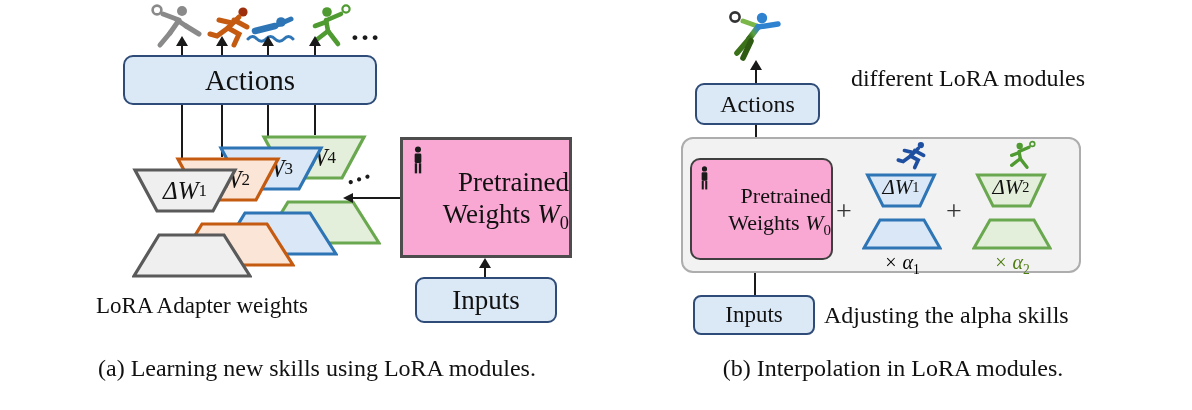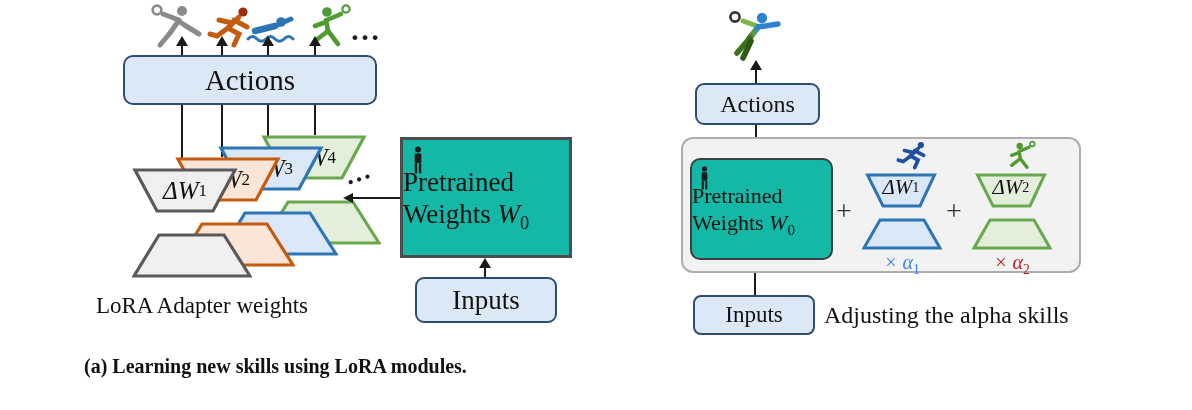--- a/index.html
+++ b/index.html
@@ -3,35 +3,35 @@
 <meta charset="utf-8">
 <style>
   html,body{margin:0;padding:0;background:#ffffff;}
   #stage{position:relative;width:1192px;height:410px;background:#ffffff;overflow:hidden;
          font-family:"Liberation Serif","DejaVu Serif",serif;color:#111;}
   .abs{position:absolute;}
   
   .bluebox{position:absolute;background:#dbe8f6;border:2px solid #2f4c78;border-radius:10px;
            display:flex;align-items:center;justify-content:center;box-sizing:border-box;}
   
-  .whitebox{position:absolute;background:#14b8a6;box-sizing:border-box;text-align:left;padding-left:48px;}
+  .whitebox{position:absolute;background:#f9a8d4;box-sizing:border-box;text-align:right;padding-left:48px;}
   
   .vline{position:absolute;width:1.7px;background:#1a1a1a;}
   .hline{position:absolute;height:1.7px;background:#1a1a1a;}
   .ah-up{position:absolute;width:0;height:0;border-left:6px solid transparent;
          border-right:6px solid transparent;border-bottom:10px solid #1a1a1a;}
   .ah-left{position:absolute;width:0;height:0;border-top:5.5px solid transparent;
            border-bottom:5.5px solid transparent;border-right:10px solid #1a1a1a;}
   .math{font-style:italic;}
   sub{font-size:0.68em;}
   .module{position:absolute;}
   .mlabel{position:absolute;display:flex;align-items:center;justify-content:center;
           font-size:25px;}
   .ellipsis{position:absolute;font-weight:bold;color:#1a1a1a;letter-spacing:2px;}
-  .caption{position:absolute;font-size:20px;text-align:left;font-weight:bold;}
+  .caption{position:absolute;font-size:24px;text-align:center;}
   .note{position:absolute;font-size:24px;line-height:28px;}
   .plus{position:absolute;font-size:28px;color:#333;}
   .alpha{position:absolute;text-align:center;font-size:20px;}
   svg{display:block;}
 </style>
 </head>
 <body>
 
 <div id="stage">
 
@@ -191,20 +191,21 @@
   </svg>
 
   <div class="ah-up" style="left:750px;top:60px;"></div>
   <div class="vline" style="left:755.2px;top:69px;height:14px;"></div>
 
   <div class="bluebox" style="left:695px;top:83px;width:125px;height:42px;font-size:24px;border-radius:9px;">
     <span>Actions</span>
   </div>
 
   <div class="note" style="left:828px;top:64px;width:280px;text-align:center;">
+    <div>different LoRA modules</div>
   </div>
 
   <div class="vline" style="left:755.2px;top:125px;height:13px;"></div>
 
   <div class="abs" style="left:681px;top:137px;width:400px;height:136px;background:#f2f2f2;
        border:2px solid #adadad;border-radius:12px;box-sizing:border-box;"></div>
 
   <div class="whitebox" style="left:690px;top:158px;width:143px;height:102px;border:2.5px solid #3f3f3f;border-radius:10px;">
     <svg style="position:absolute;left:6px;top:6px;" width="13" height="24" viewBox="0 0 14 26">
       <circle cx="7" cy="3.2" r="2.8" fill="#1a1a1a"></circle>
@@ -235,21 +236,21 @@
     <svg style="position:absolute;left:3px;top:33px;" width="72" height="35">
       <polygon points="2.5,2 69.5,2 55,33 18,33" fill="#d9e7f6" stroke="#2e75b6" stroke-width="3"></polygon>
       </svg>
     <div class="mlabel" style="left:3px;top:34px;width:72px;height:26px;font-size:21px;">
       <span class="math">ΔW</span>
         <sub>1</sub>
     </div>
     <svg style="position:absolute;left:0;top:78px;" width="80" height="32">
       <polygon points="18,2 62,2 78,30 2,30" fill="#d9e7f6" stroke="#2e75b6" stroke-width="3"></polygon>
       </svg>
-    <div class="alpha" style="left:0;top:111px;width:80px;color:#3b82f6;">
+    <div class="alpha" style="left:0;top:111px;width:80px;color:#000000;">
       <span class="math">× α</span><sub>1</sub>
     </div>
   </div>
 
   <div class="module" style="left:972px;top:140px;">
     <svg style="position:absolute;left:28px;top:0;" width="38" height="32" viewBox="0 0 56 48">
       <circle cx="48" cy="6" r="3.6" fill="none" stroke="#4f9a31" stroke-width="2.4"></circle>
       <circle cx="29" cy="9" r="4.8" fill="#4f9a31"></circle>
       <g stroke="#4f9a31" stroke-width="5" stroke-linecap="round" fill="none">
         <path d="M29 17 L43 11"></path>
@@ -262,26 +263,27 @@
     <svg style="position:absolute;left:3px;top:33px;" width="72" height="35">
       <polygon points="2.5,2 69.5,2 55,33 18,33" fill="#e3efda" stroke="#6aa84f" stroke-width="3"></polygon>
       </svg>
     <div class="mlabel" style="left:3px;top:34px;width:72px;height:26px;font-size:21px;">
       <span class="math">ΔW</span>
         <sub>2</sub>
     </div>
     <svg style="position:absolute;left:0;top:78px;" width="80" height="32">
       <polygon points="18,2 62,2 78,30 2,30" fill="#e3efda" stroke="#6aa84f" stroke-width="3"></polygon>
       </svg>
-    <div class="alpha" style="left:0;top:111px;width:80px;color:#b91c1c;">
+    <div class="alpha" style="left:0;top:111px;width:80px;color:#4d7c0f;">
       <span class="math">× α</span><sub>2</sub>
     </div>
   </div>
 
   <div class="vline" style="left:754.2px;top:273px;height:22px;"></div>
 
   <div class="bluebox" style="left:693px;top:295px;width:122px;height:40px;font-size:23px;border-radius:8px;">
     <span>Inputs</span>
   </div>
 
   <div class="note" style="left:824px;top:301px;width:280px;">Adjusting the alpha skills</div>
+  <div class="caption" style="left:698px;top:355px;width:390px;">(b) Interpolation in LoRA modules.</div>
 
 </div>
 
 </body></html>

